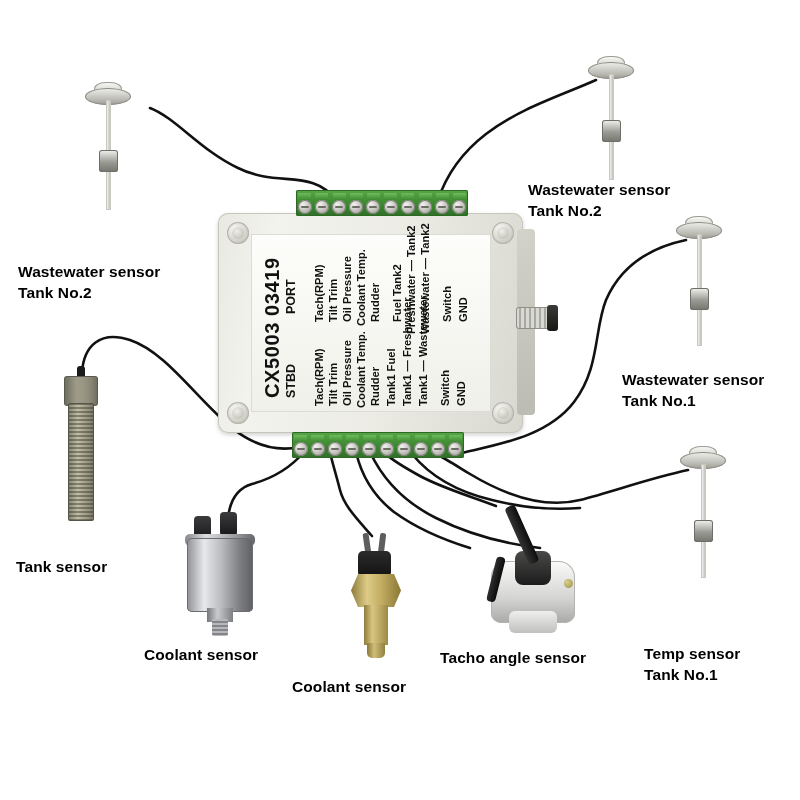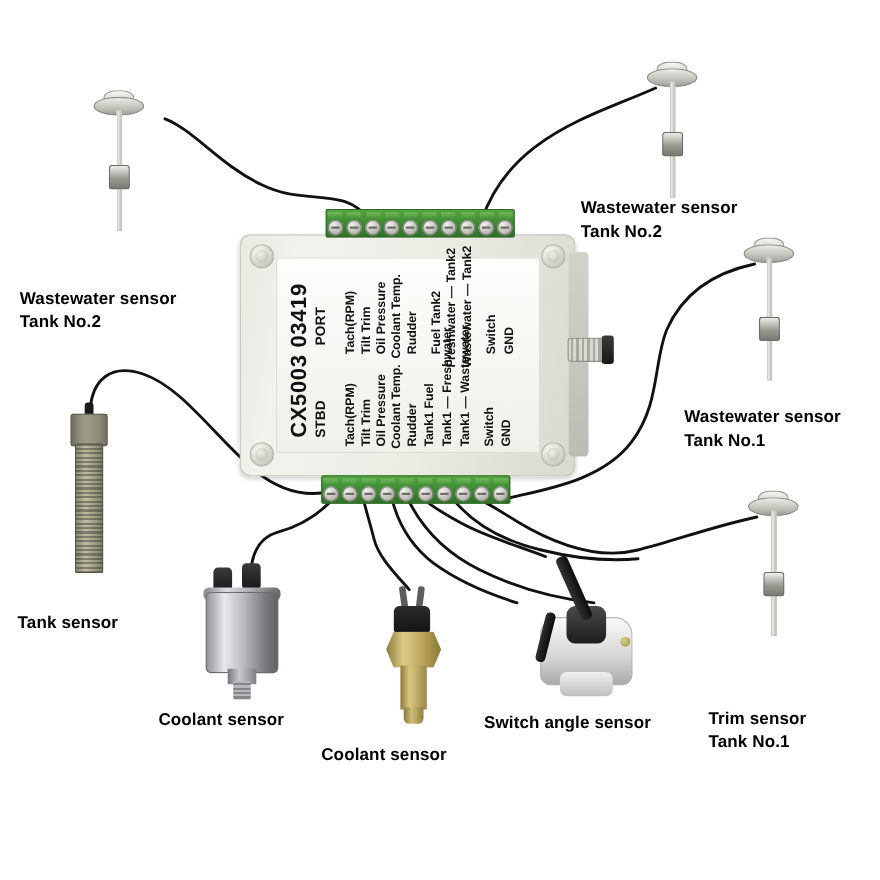--- a/index.html
+++ b/index.html
@@ -389,20 +389,20 @@
     <div class="arm2"></div>
     <div class="bolt"></div>
   </div>
 
   <div class="cap" style="left:18px;top:262px;width:204px;">Wastewater sensor
 Tank No.2</div>
   <div class="cap" style="left:528px;top:180px;width:196px;">Wastewater sensor
 Tank No.2</div>
   <div class="cap" style="left:622px;top:370px;width:186px;">Wastewater sensor
 Tank No.1</div>
-  <div class="cap" style="left:644px;top:644px;width:156px;">Trim sensor
+  <div class="cap" style="left:644px;top:644px;width:156px;">Temp sensor
 Tank No.1</div>
   <div class="cap" style="left:16px;top:557px;width:140px;">Tank sensor</div>
   <div class="cap" style="left:144px;top:645px;width:176px;">Coolant sensor</div>
   <div class="cap" style="left:292px;top:677px;width:166px;">Coolant sensor</div>
-  <div class="cap" style="left:440px;top:648px;width:194px;">Switch angle sensor</div>
+  <div class="cap" style="left:440px;top:648px;width:194px;">Tacho angle sensor</div>
 
 </div>
 
 </body></html>

